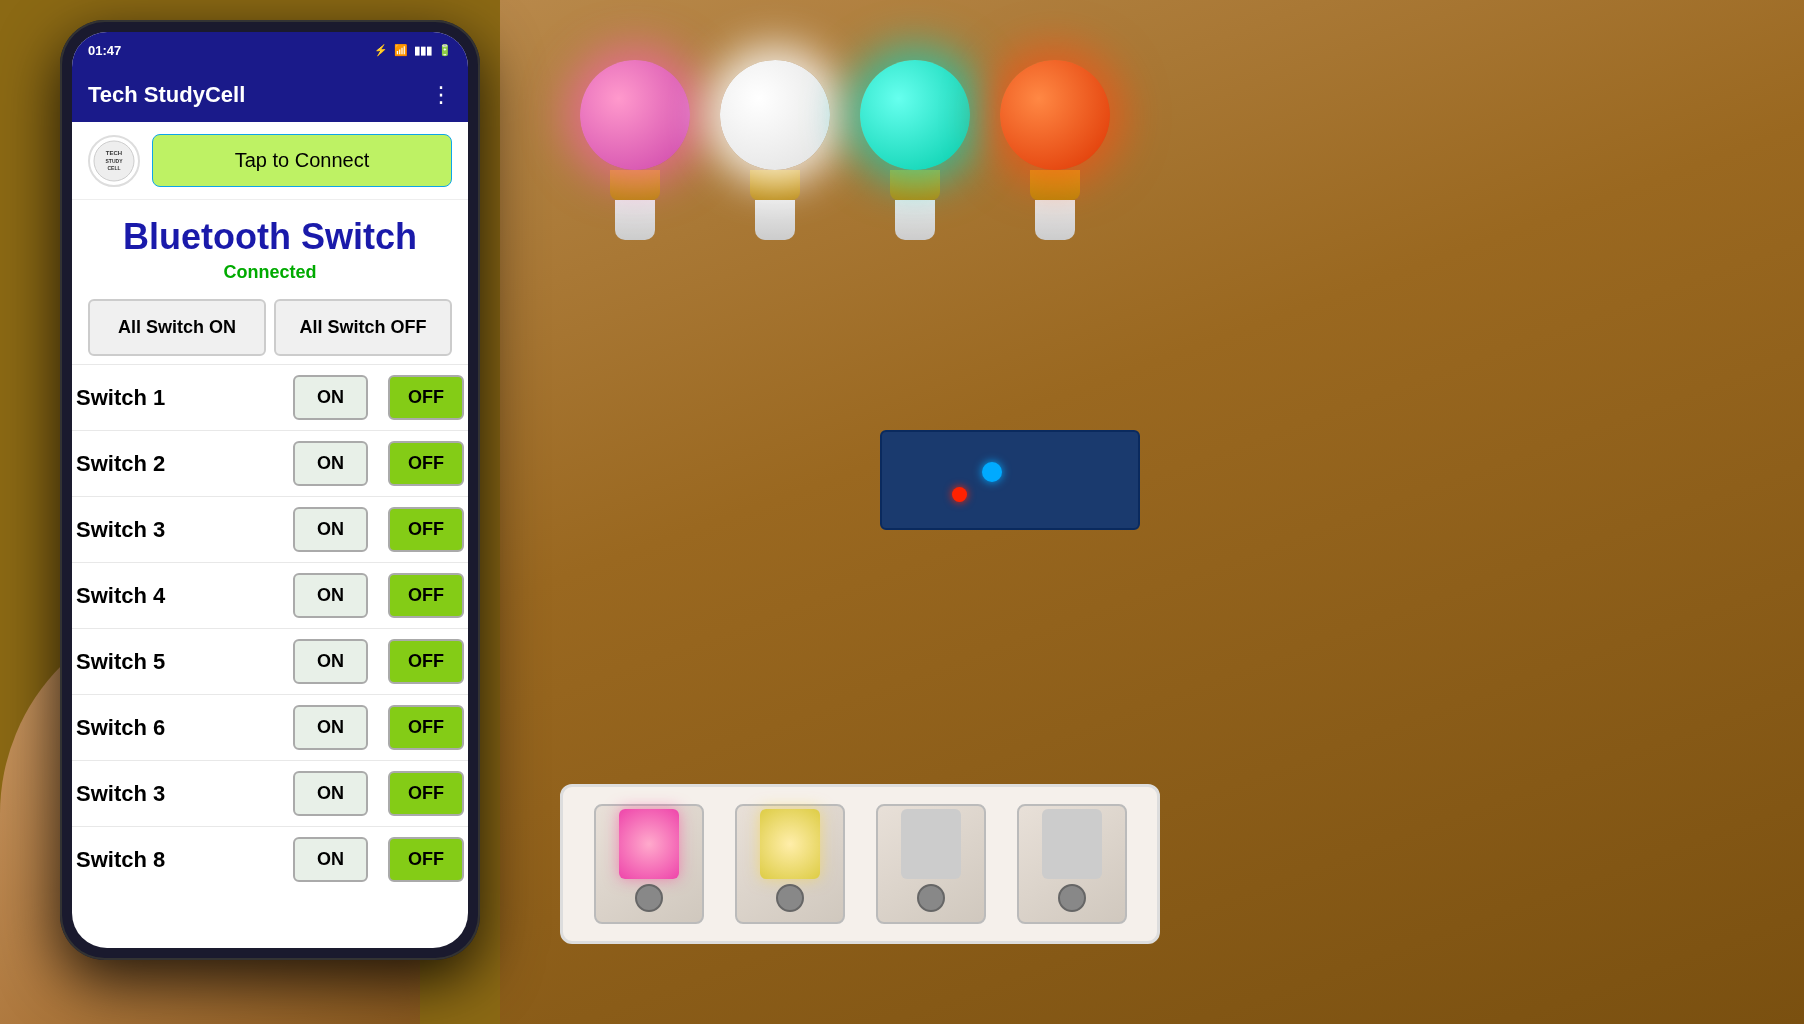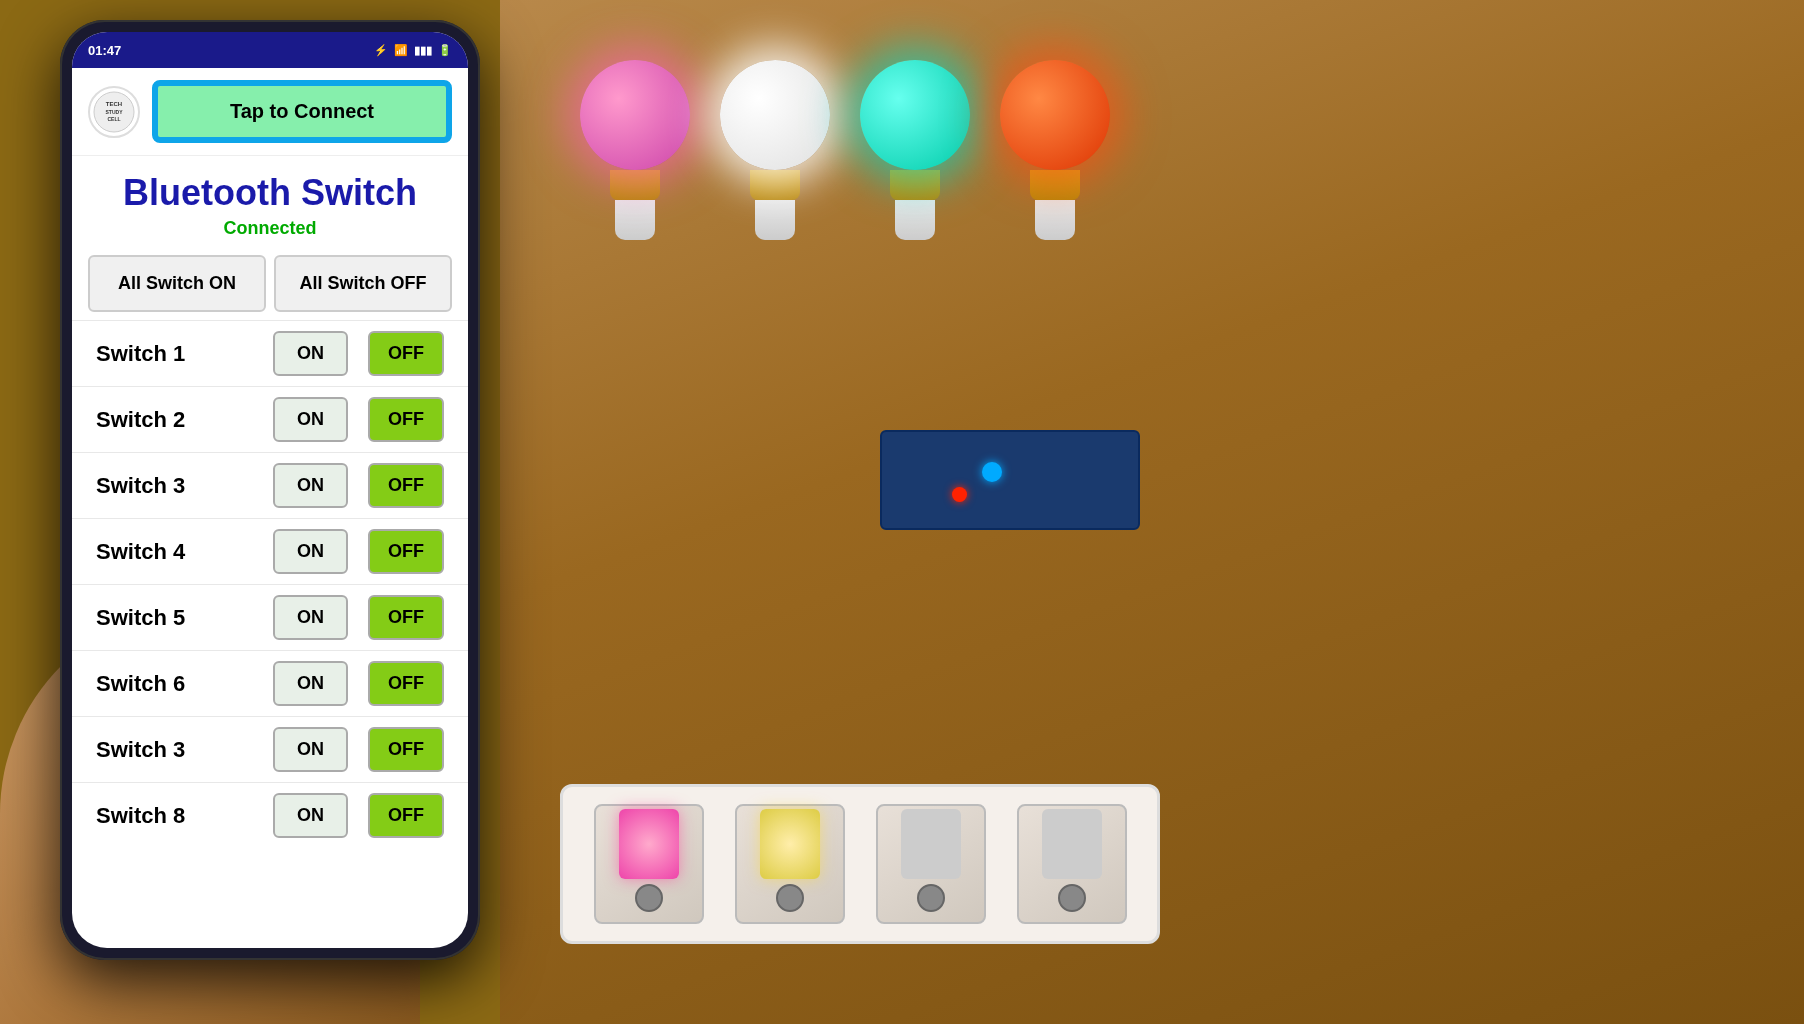--- a/index.html
+++ b/index.html
@@ -146,26 +146,26 @@
       justify-content: center;
       font-size: 8px;
       font-weight: bold;
       color: #333;
       text-align: center;
       overflow: hidden;
     }
 
     .connect-button {
       flex: 1;
-      background: #86efac;
-      border: 6px solid #0ea5e9;
+      background: #bef264;
+      border: 1px solid #0ea5e9;
       border-radius: 8px;
       padding: 14px 20px;
       font-size: 20px;
-      font-weight: bold;
+      font-weight: normal;
       color: #000;
       text-align: center;
       cursor: pointer;
     }
 
     
     .bluetooth-section {
       text-align: center;
       padding: 16px 12px 8px;
     }
@@ -200,21 +200,21 @@
       background: #f0f0f0;
       cursor: pointer;
       border-radius: 6px;
       margin: 0 4px;
     }
 
     
     .switch-row {
       display: flex;
       align-items: center;
-      padding: 10px 24px;
+      padding: 10px 4px;
       border-top: 1px solid #e8e8e8;
     }
 
     .switch-label {
       flex: 1;
       font-size: 22px;
       font-weight: bold;
       color: #000;
     }
 
@@ -378,20 +378,24 @@
       <div class="status-bar">
         <span>01:47</span>
         <div class="status-icons">
           <span>⚡</span>
           <span>📶</span>
           <span>▮▮▮</span>
           <span>🔋</span>
         </div>
       </div>
 
+      <div class="app-bar">
+        <span class="app-title">Tech StudyCell</span>
+        <span class="menu-dots">⋮</span>
+      </div>
 
       <div class="screen-content">
 
         <div class="connect-section">
           <div class="logo-circle">
             <svg width="44" height="44" viewBox="0 0 44 44">
               <circle cx="22" cy="22" r="20" fill="#eee" stroke="#ccc" stroke-width="1"></circle>
               <text x="22" y="16" text-anchor="middle" font-size="6" font-weight="bold" fill="#333">TECH</text>
               <text x="22" y="24" text-anchor="middle" font-size="5" fill="#333">STUDY</text>
               <text x="22" y="31" text-anchor="middle" font-size="5" fill="#333">CELL</text>

